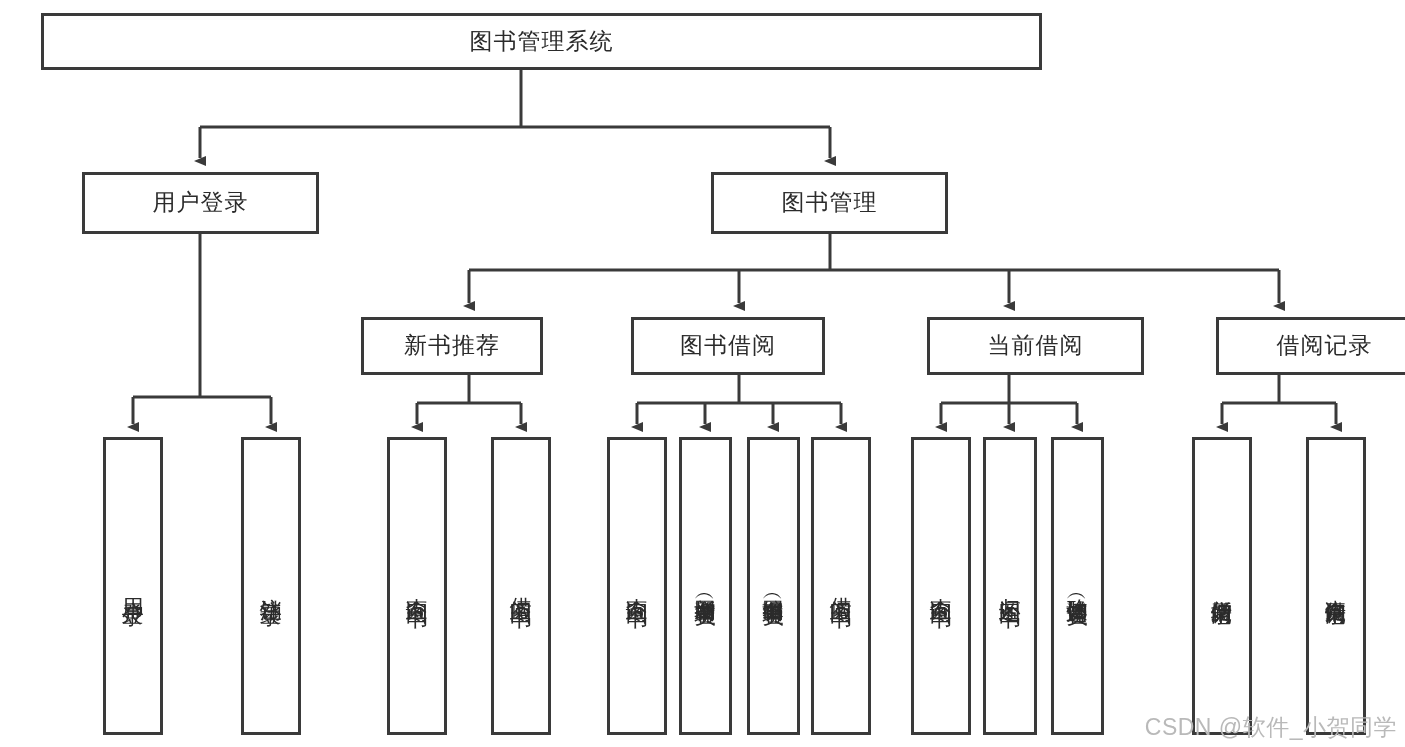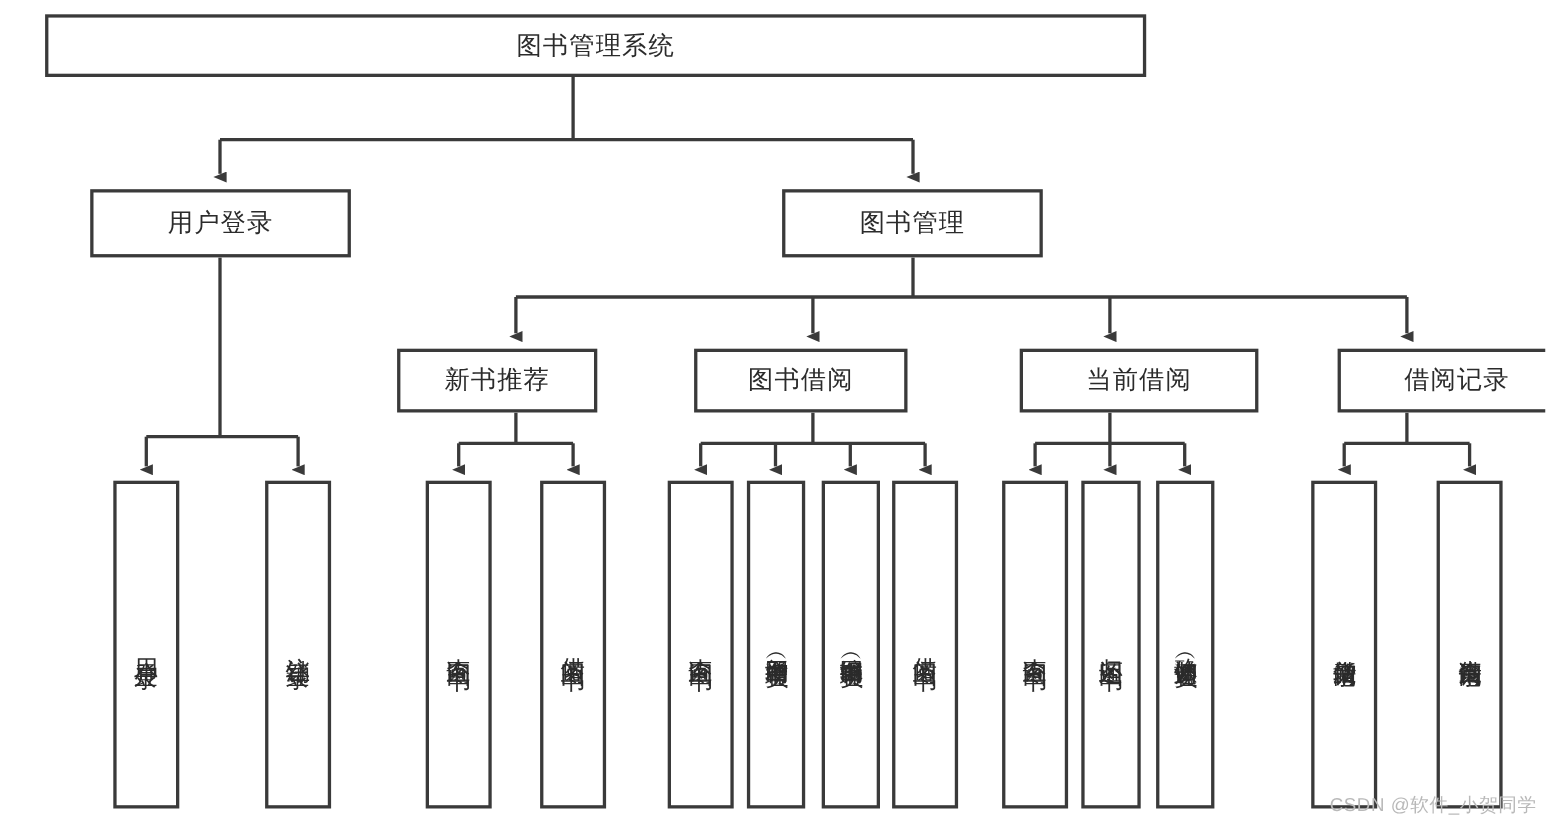--- a/index.html
+++ b/index.html
@@ -53,21 +53,21 @@
   }
   .node.leaf.tight .label {
     font-size: 21px;
     letter-spacing: 1px;
     line-height: 1.2;
   }
   .watermark {
     position: absolute;
     right: 8px;
     bottom: 4px;
-    font-size: 17px;
+    font-size: 23px;
     color: #b9b9b9;
     letter-spacing: 0.5px;
     white-space: nowrap;
   }
 </style>
 </head>
 <body>
 
 <div id="canvas">
 

